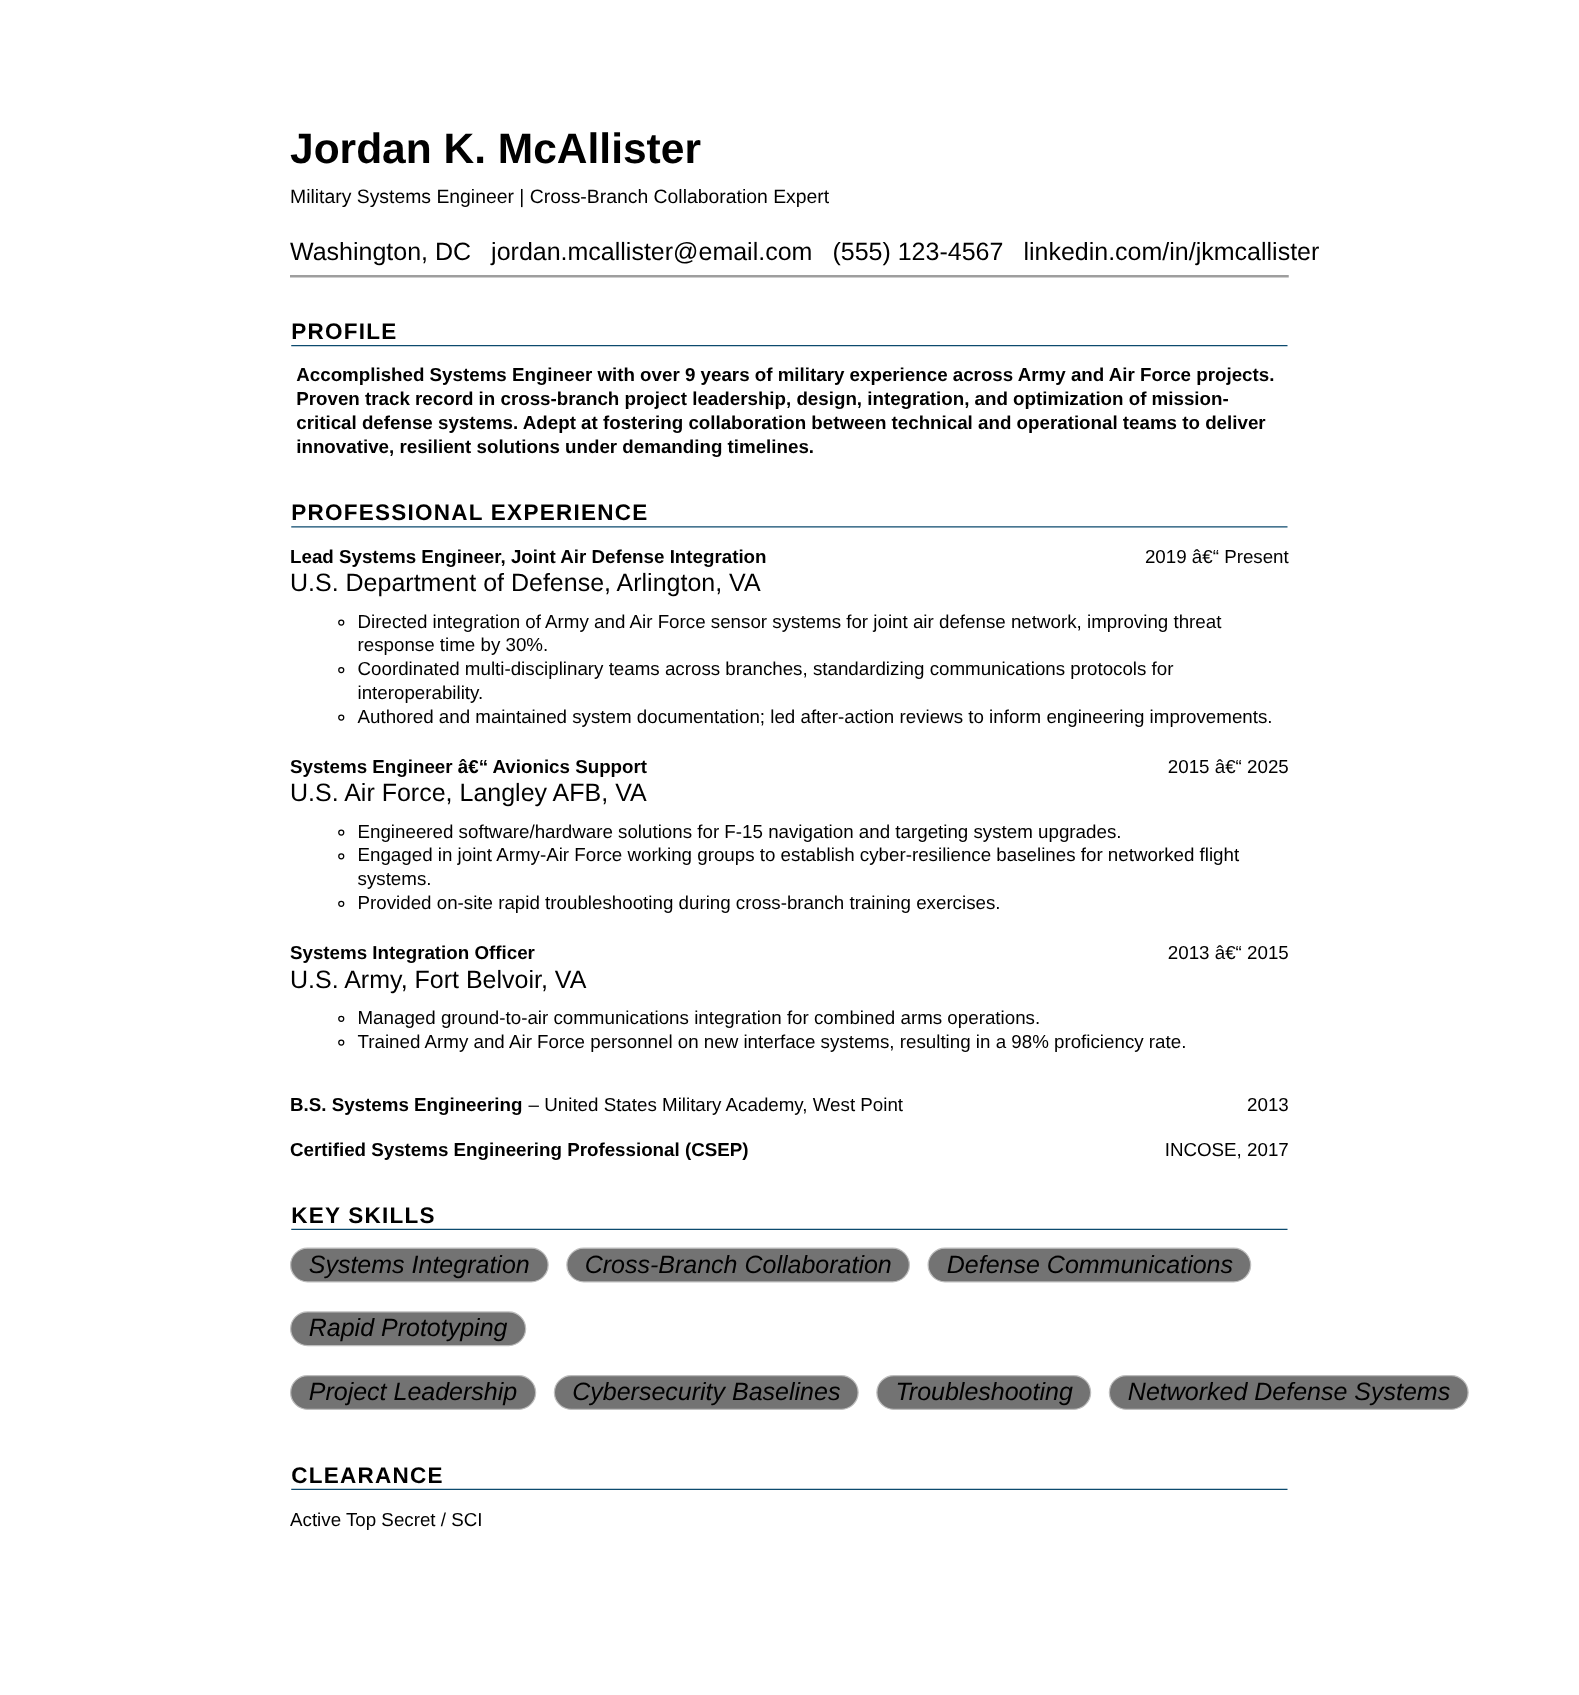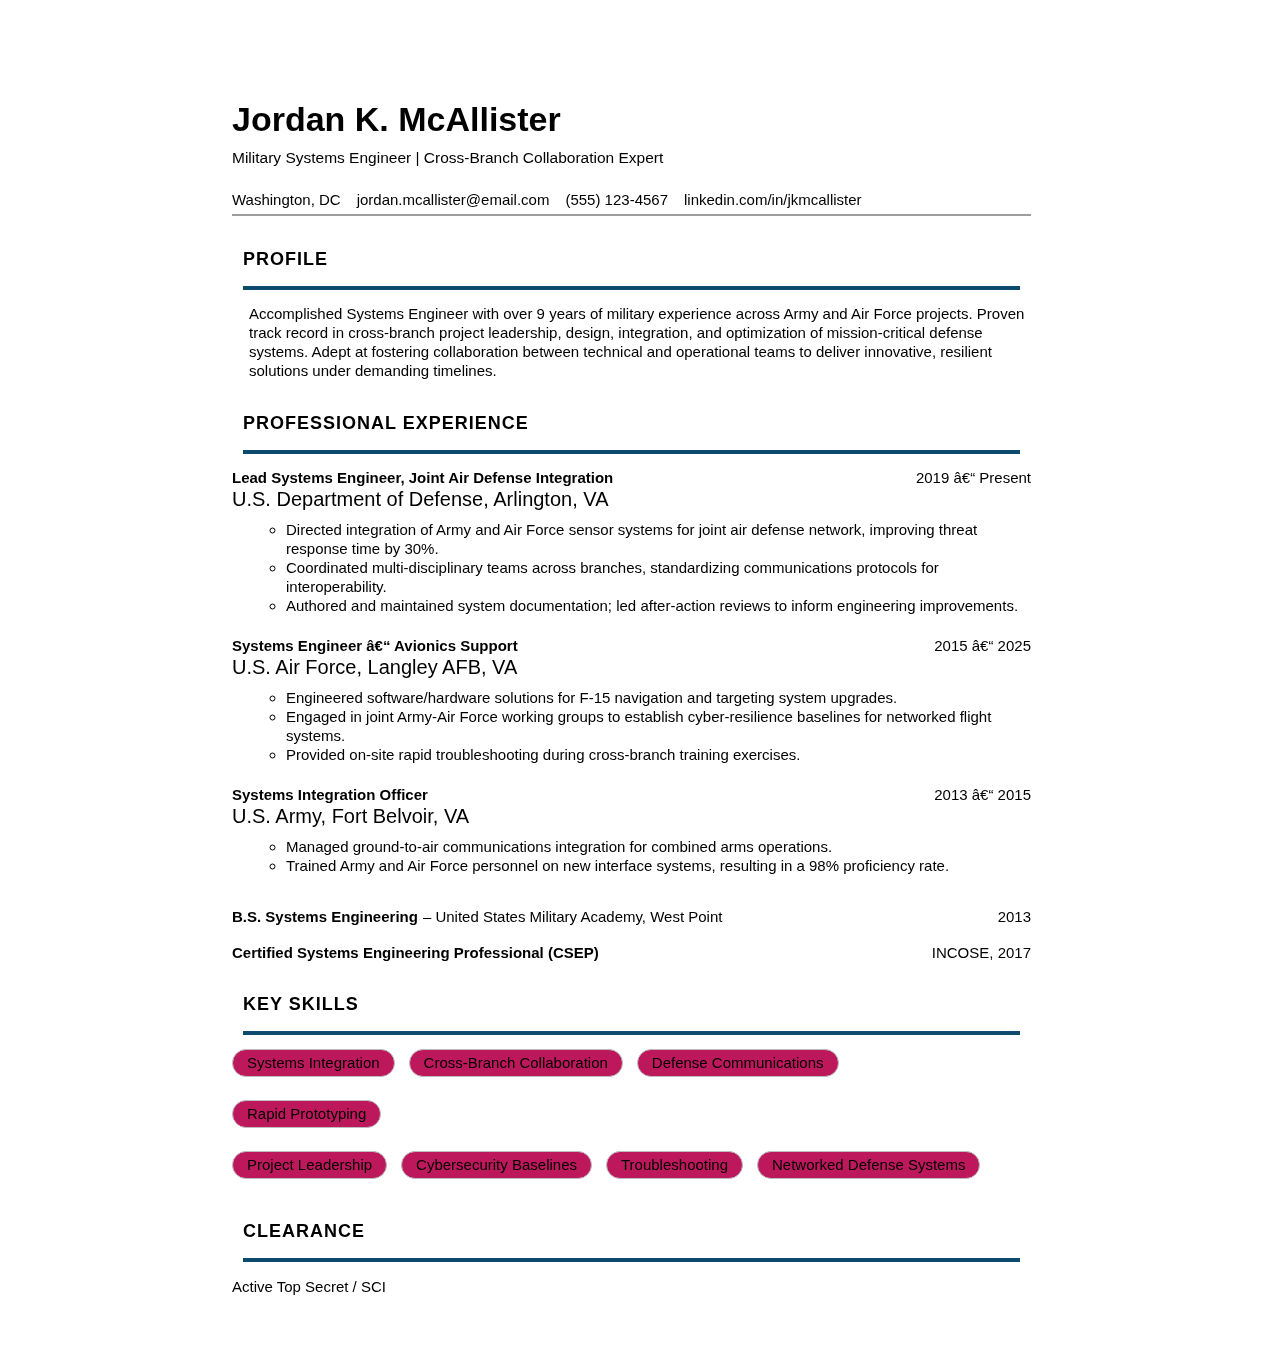--- a/index.html
+++ b/index.html
@@ -8,58 +8,59 @@
     width: 1263px; min-height: 1356px;
     font-family: "Liberation Sans", sans-serif;
     color: #000000;
   }
   .page { width: 799px; margin: 0 auto; padding-top: 100px; }
 
   .name { font-size: 34px; font-weight: 700; margin: 0; line-height: 1.15; }
   .subtitle { font-size: 15.5px; margin-top: 10px; line-height: 1.2; }
 
   .contact {
-    display: flex; gap: 16px; font-size: 15px;
+    display: flex; gap: 16px; font-size: 20px;
     margin-top: 23px; padding-bottom: 6px;
     border-bottom: 2px solid #9e9e9e;
     white-space: nowrap;
   }
 
   .section { margin-top: 33px; }
   .section.clearance { margin-top: 42px; }
   .section-heading {
     font-size: 18px; font-weight: 700; letter-spacing: 1px;
-    margin: 11px; padding-bottom: 16px;
-    border-bottom: 4px solid #0c4a6e;
+    margin: 1px; padding-bottom: 0;
+    border-bottom: 1px solid #0c4a6e;
   }
 
-  .profile-text { font-size: 15px; line-height: 19px; margin: 14px 0 0 17px; }
+  .profile-text { font-size: 15px; line-height: 19px; margin: 14px 0 0 5px; font-weight: bold; }
 
   .job { margin-top: 15px; }
   .job + .job { margin-top: 22px; }
   .job-header { display: flex; justify-content: space-between; align-items: baseline; }
   .job-title { font-size: 15px; font-weight: 700; }
   .job-dates { font-size: 15px; font-weight: 400; }
   .job-company { font-size: 20px; margin-top: 2px; }
   .job-bullets { list-style-type: circle; margin: 9px 0 0 0; padding-left: 54px; }
   .job-bullets li { font-size: 15px; line-height: 19px; }
 
   .edu-row { display: flex; justify-content: space-between; align-items: baseline; font-size: 15px; margin-top: 19px; }
   .edu-degree { font-weight: 700; }
   .edu-detail { font-weight: 400; margin-left: 5px; }
   .edu-year { font-weight: 400; }
 
   .skills-rows { margin-top: 14px; }
   .skill-row { display: flex; gap: 14px; margin-top: 23px; }
   .skill-row:first-child { margin-top: 0; }
   .pill {
-    display: inline-block; background: #be185d;
+    display: inline-block; background: #737373;
     border: 1px solid #bdbdbd; border-radius: 14px;
-    padding: 4px 14px; font-size: 15px; line-height: 18px;
+    padding: 4px 14px; font-size: 20px; line-height: 18px;
     white-space: nowrap;
+    font-style: italic;
   }
 
   .clearance-text { font-size: 15px; margin: 16px 0 0 0; }
 </style>
 </head>
 <body>
 
 <div class="page">
 
   <h1 class="name">Jordan K. McAllister</h1>

